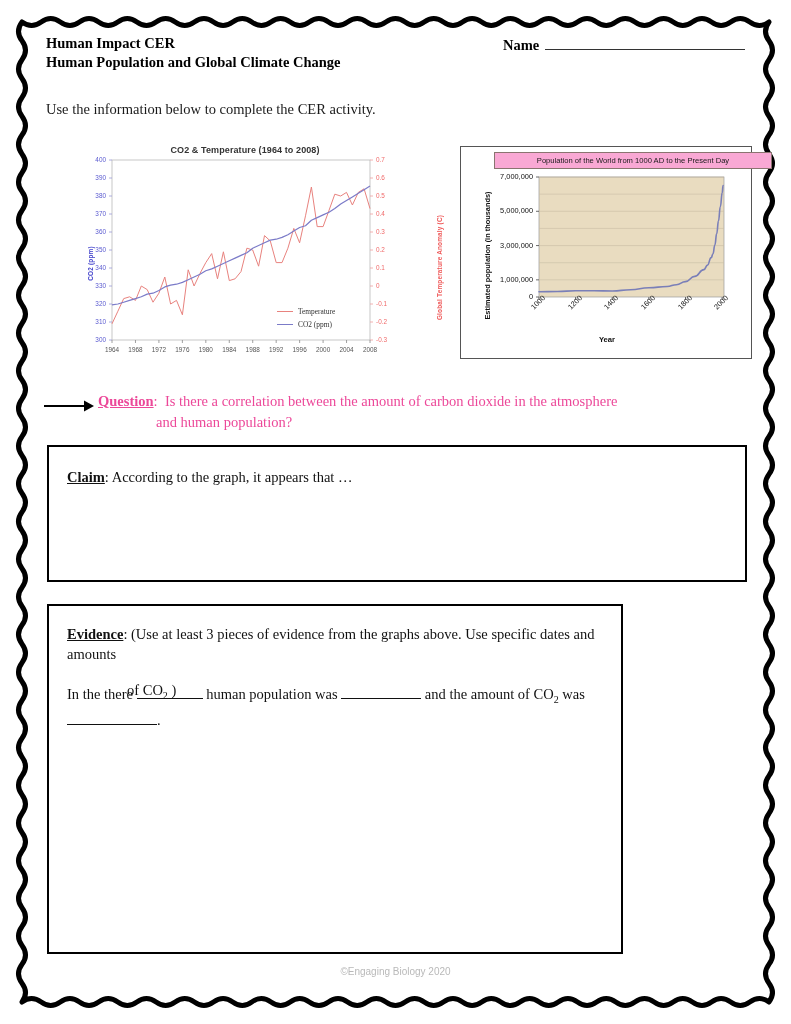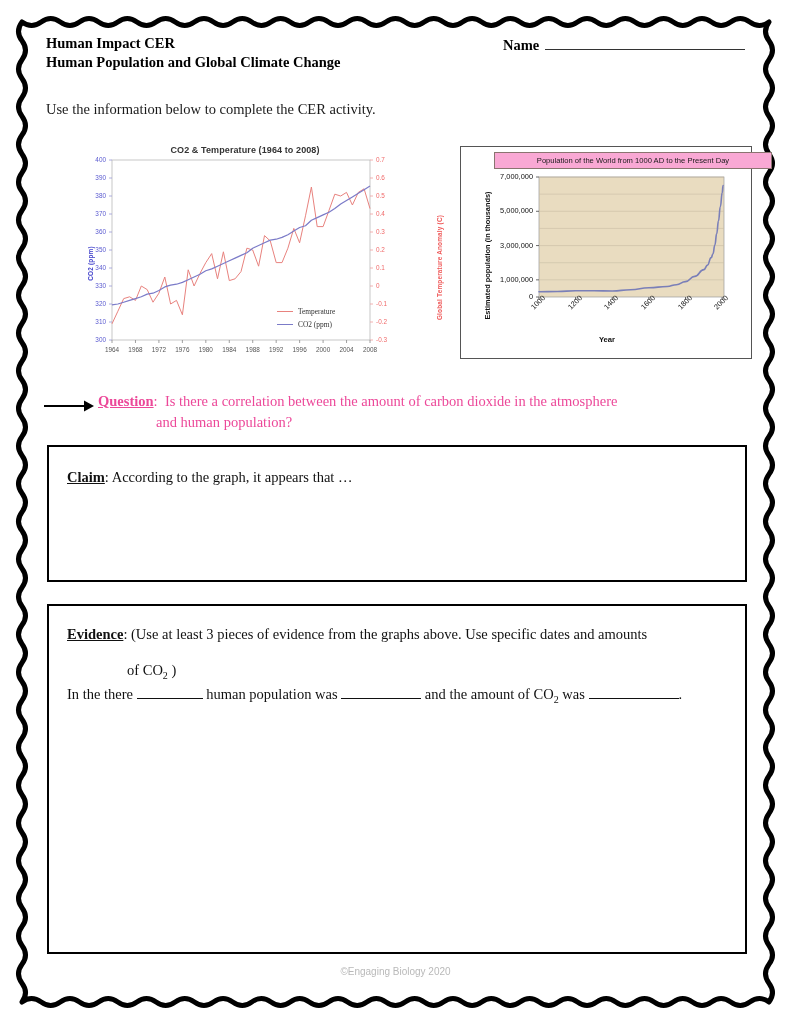--- a/index.html
+++ b/index.html
@@ -283,21 +283,21 @@
   }
   #claim-box {
     left: 3px;
     top: 411px;
     width: 700px;
     height: 137px;
   }
   #evidence-box {
     left: 3px;
     top: 570px;
-    width: 700px;
+    width: 576px;
     height: 350px;
   }
   .box-text {
     position: absolute;
     left: 18px;
     font-size: 14.5px;
     color: #111;
     line-height: 20px;
   }
   .b-label {

